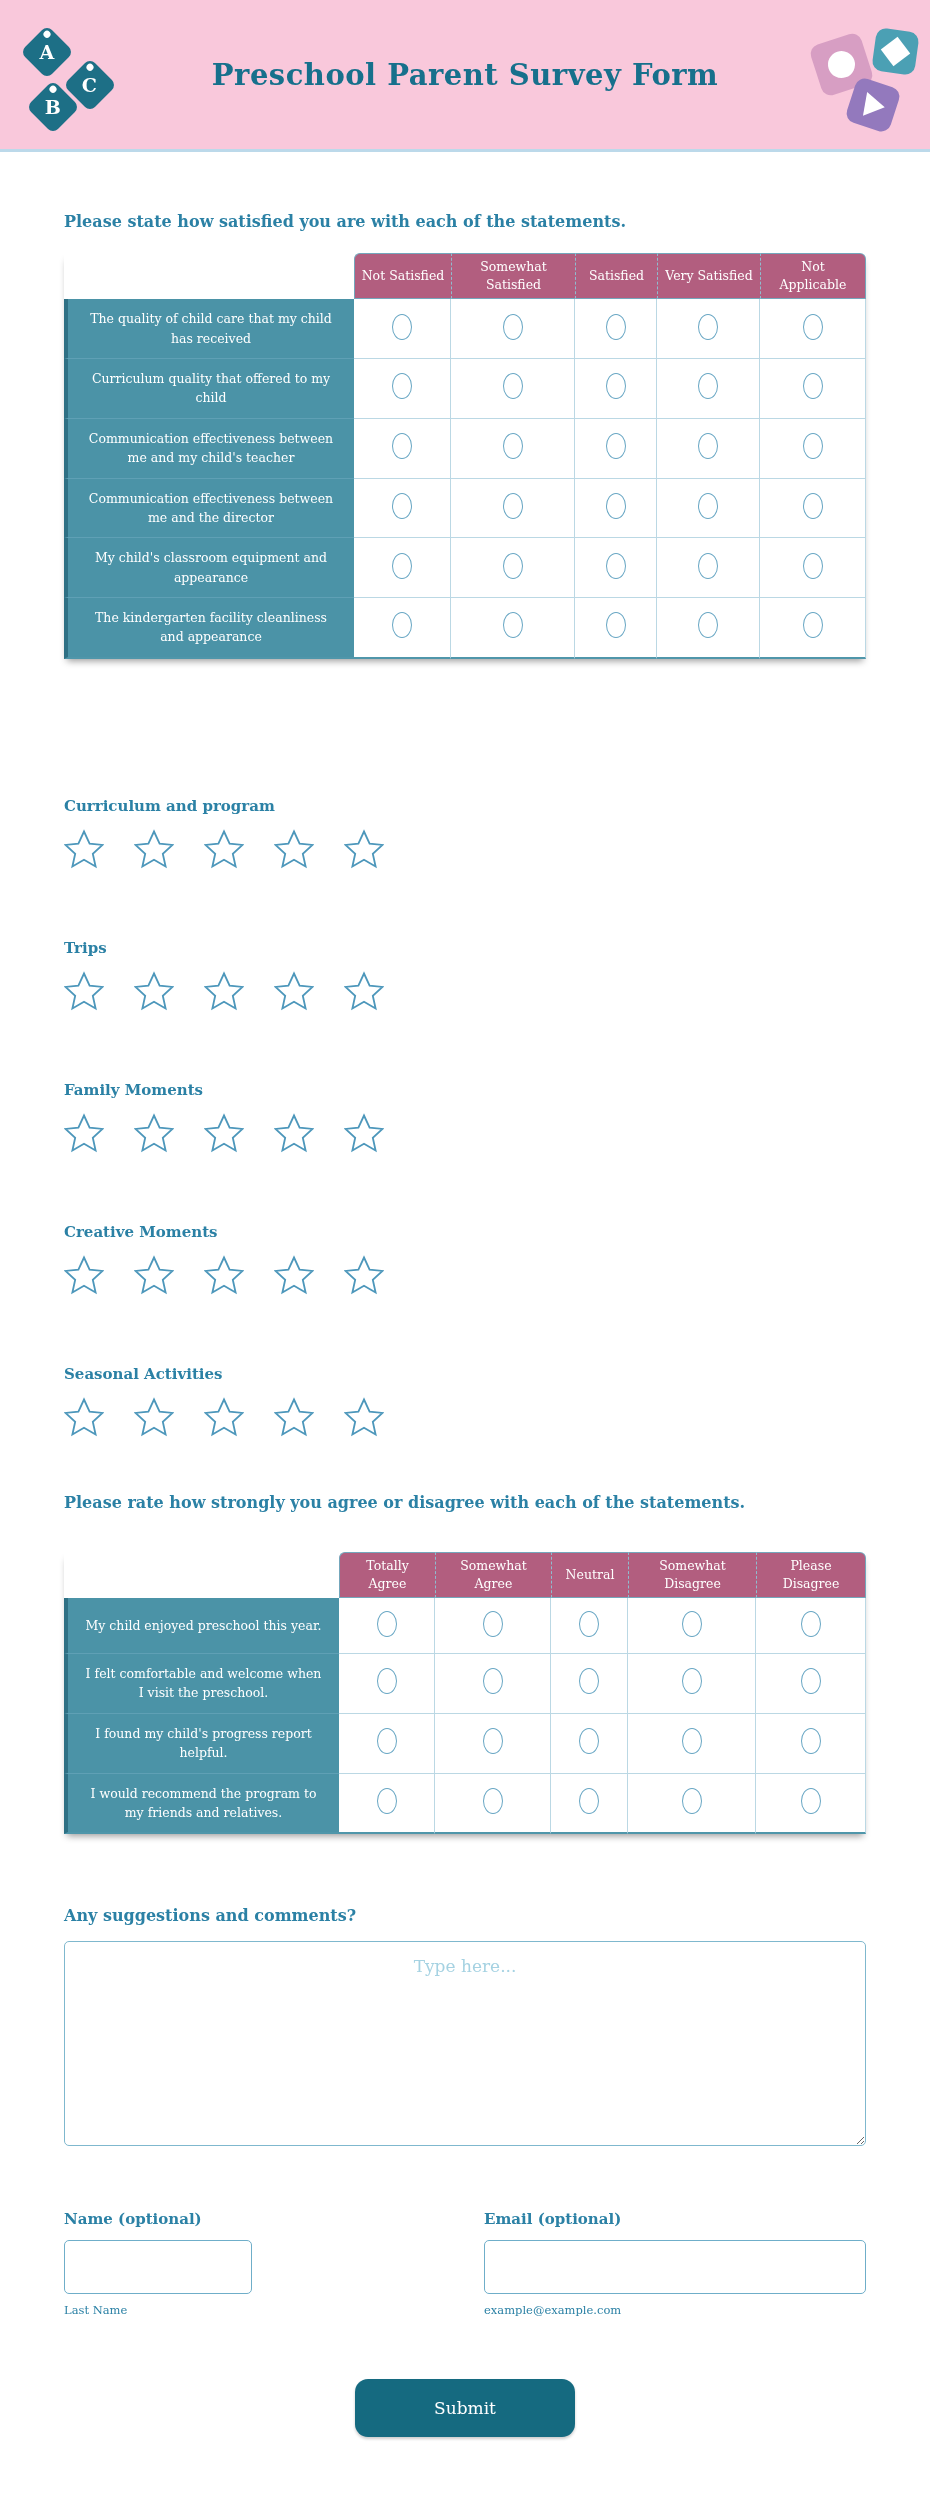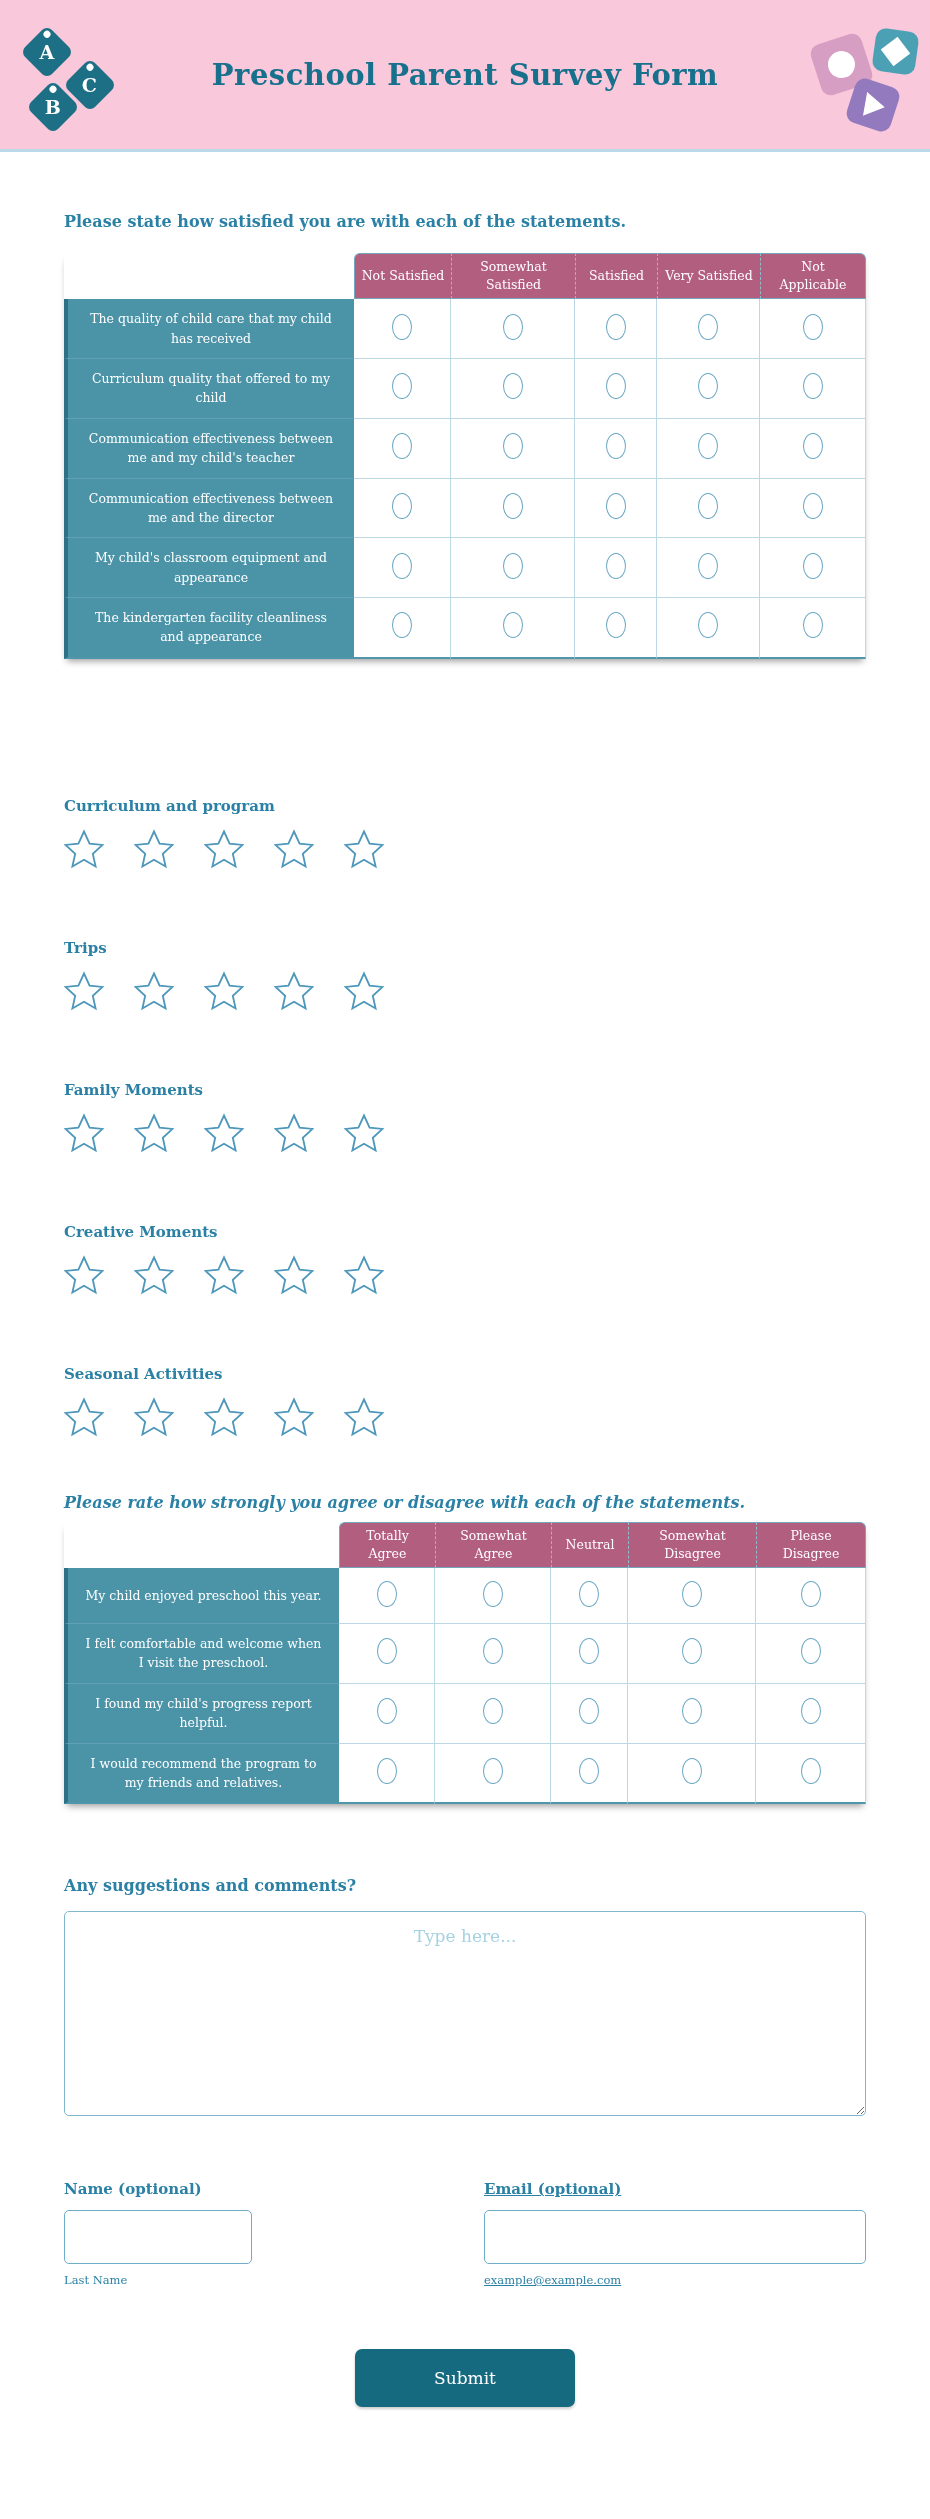--- a/index.html
+++ b/index.html
@@ -59,21 +59,21 @@
   .shape1{left:75px;top:38px;width:53px;height:53px;background:var(--shape-pink);transform:rotate(-18deg);}
   .shape1 .inner{width:27px;height:27px;border-radius:50%;background:#fff;}
   .shape2{left:134px;top:30px;width:43px;height:43px;background:var(--shape-teal);transform:rotate(8deg);}
   .shape2 .inner{width:21px;height:21px;background:#fff;transform:rotate(45deg);}
   .shape3{left:110px;top:82px;width:46px;height:46px;background:var(--shape-purple);transform:rotate(18deg);}
   .shape3 .inner{width:0;height:0;border-top:12px solid transparent;border-bottom:12px solid transparent;border-left:20px solid #fff;transform:rotate(-8deg);margin-left:4px;}
   
   main{width:802px;margin:0 auto;}
   .q-heading{font-size:16px;font-weight:700;color:var(--accent);}
   #q1{margin:60px 0 22px;}
-  #q2{margin:56px 0 10px;font-style:italic;}
+  #q2{margin:56px 0 40px;}
   
   table.matrix{
     border-collapse:separate;border-spacing:0;table-layout:fixed;width:802px;
     box-shadow:0 5px 7px -3px rgba(0,0,0,.4);
   }
   table.matrix th,table.matrix td{font-weight:400;}
   thead th{
     background:var(--matrix-header-bg);color:#fff;font-size:12.5px;line-height:1.45;
     height:46px;text-align:center;vertical-align:middle;padding:4px 6px;
     border-top:1px solid #74A7BC;border-bottom:1px solid #74A7BC;border-left:1px dashed #8FBCCF;
@@ -108,37 +108,37 @@
     display:block;margin-top:16px;width:802px;height:205px;resize:both;
     border:1px solid #7FB8CE;border-radius:5px;padding:14px 16px;
     font-family:"DejaVu Serif","Liberation Serif",serif;font-size:17px;color:var(--accent);
     outline:none;
     text-align:center;
   }
   #comments-textarea::placeholder{color:var(--placeholder);}
   
   .fields-row{display:flex;margin-top:64px;}
   .name-block{width:384px;margin-right:36px;}
-  .email-block{width:382px;text-decoration:underline;}
+  .email-block{width:382px;}
   .fields-row .field-label{margin-bottom:12px;}
   .inputs-pair{display:flex;}
   .sub-field{display:flex;flex-direction:column;}
   .sub-field.first{width:182px;margin-right:14px;}
   .sub-field.last{width:188px;}
   input[type=text],input[type=email]{
     height:54px;width:100%;border:1px solid var(--input-border);border-radius:5px;
     font-family:"DejaVu Serif","Liberation Serif",serif;font-size:15px;color:var(--accent);
     padding:0 10px;outline:none;background:#fff;
   }
   .sublabel{font-size:11.5px;color:var(--accent);margin-top:9px;}
   
   .submit-row{text-align:center;margin-top:62px;}
   #submit-button{
     width:220px;height:58px;background:var(--submit-bg);color:var(--submit-text);
-    border:none;border-radius:7px;font-family:"DejaVu Serif","Liberation Serif",serif;
+    border:none;border-radius:13px;font-family:"DejaVu Serif","Liberation Serif",serif;
     font-size:17px;cursor:pointer;box-shadow:0 2px 3px rgba(0,0,0,.2);
   }
 </style>
 </head>
 <body>
 
 <header class="form-header">
   <div class="abc-logo">
     <div class="abc-block block-a">
       <span class="dot"></span>

